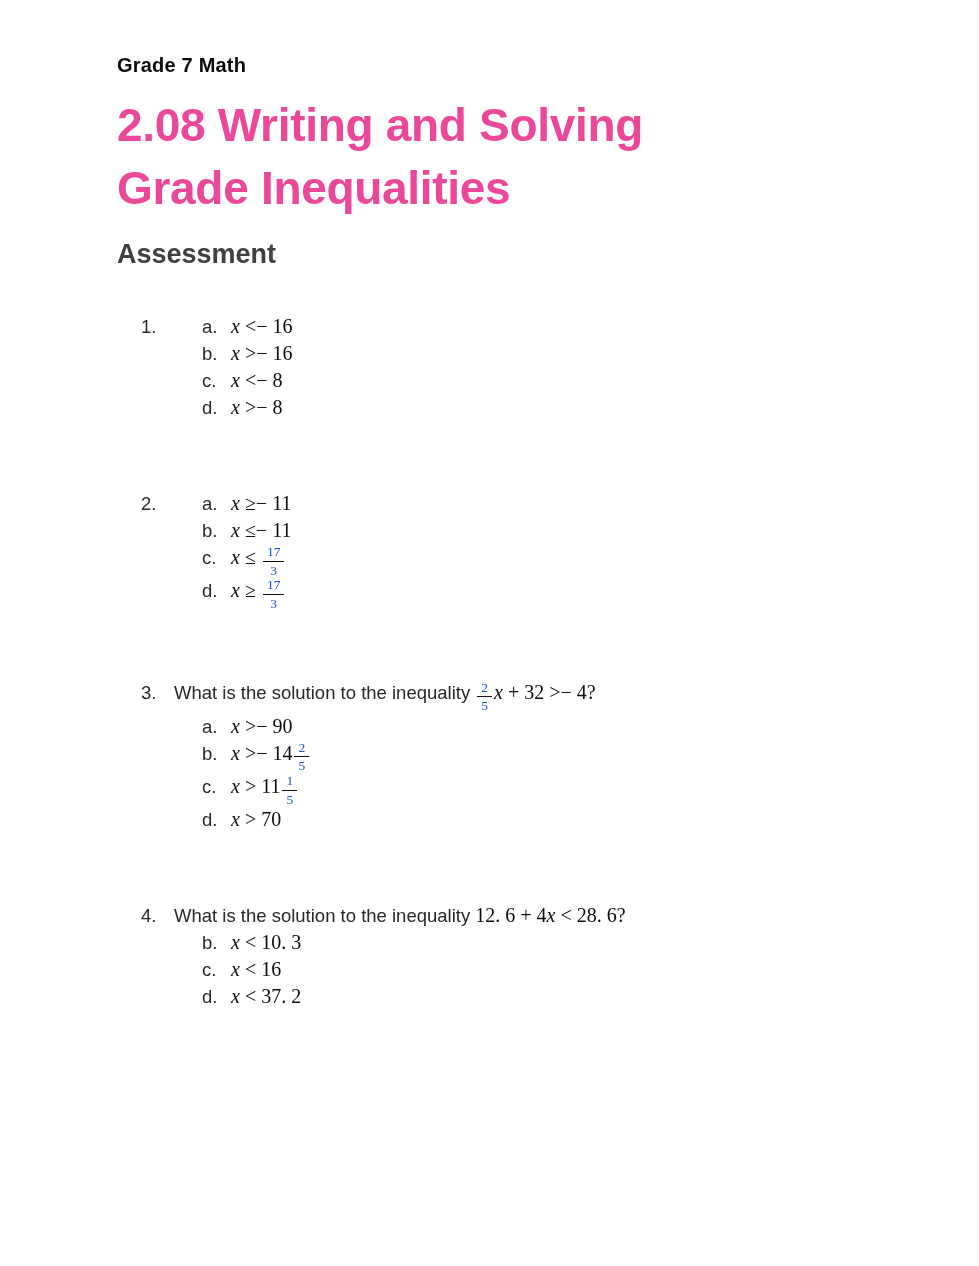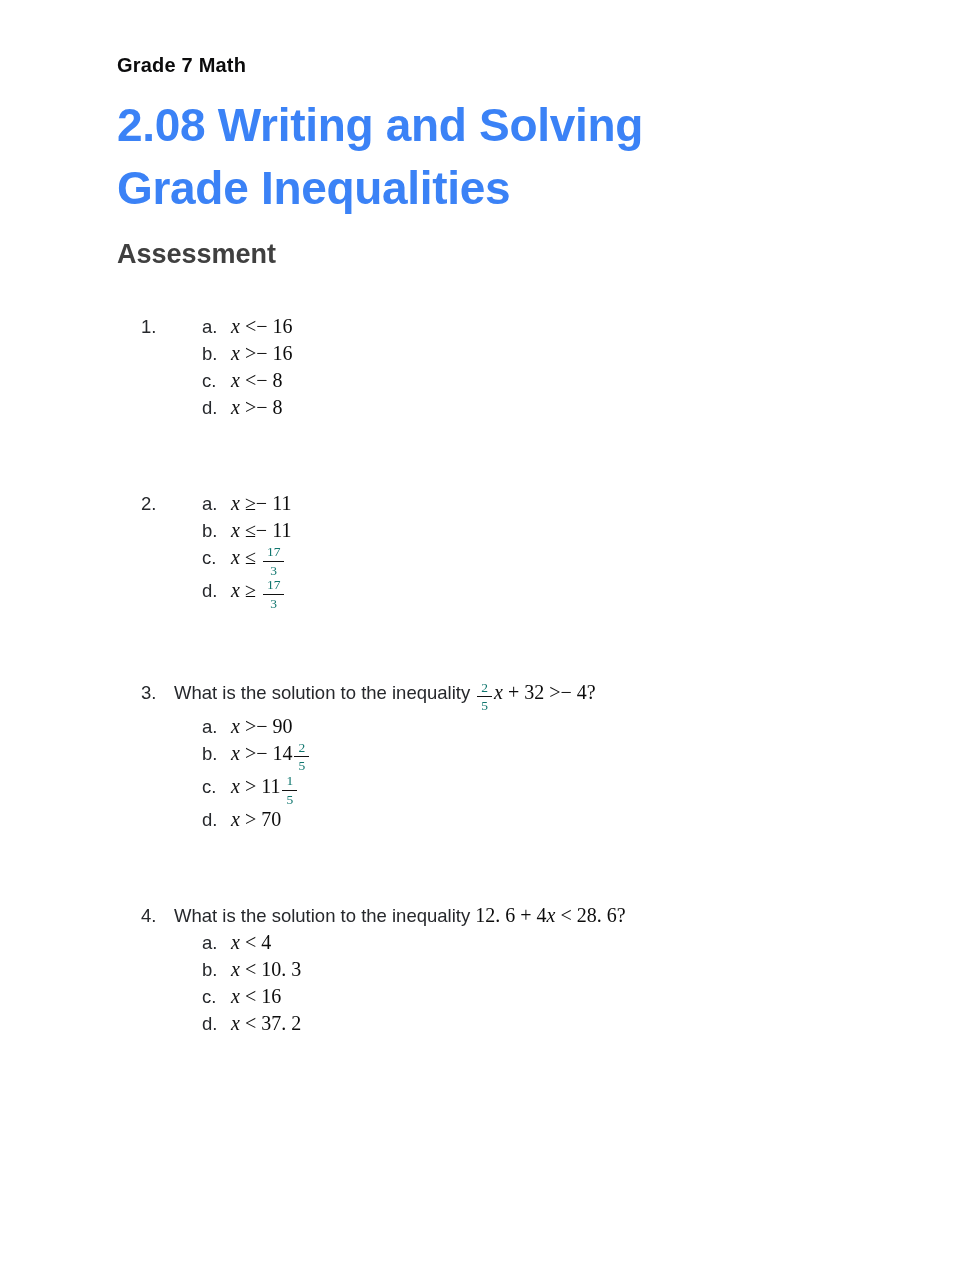--- a/index.html
+++ b/index.html
@@ -1,32 +1,32 @@
 <!DOCTYPE html>
 <html><head>
 <meta charset="utf-8">
 <style>
   html,body{margin:0;padding:0;}
   body{width:979px;height:1266px;background:#ffffff;overflow:hidden;}
   .content{padding:54px 50px 0 117px;font-family:"Liberation Sans",sans-serif;}
   .course{font-size:20px;font-weight:800;color:#0b0b0c;letter-spacing:.2px;}
-  .title{margin:17px 0 0;font-size:46px;font-weight:800;color:#3b82f6;line-height:63px;letter-spacing:-.3px;}
+  .title{margin:17px 0 0;font-size:46px;font-weight:800;color:#ec4899;line-height:63px;letter-spacing:-.3px;}
   .title .tline{display:block;}
   .section{margin-top:19px;font-size:27px;font-weight:800;color:#404040;}
   .questions{margin-top:43px;padding-left:24px;color:#26282c;}
   .question{display:flex;margin-bottom:69px;font-size:18.5px;line-height:27px;}
   .question:last-child{margin-bottom:0;}
   .qnum{flex:none;width:33px;}
   .qbody{flex:1;min-width:0;}
   .option{padding-left:28px;}
   .letter{display:inline-block;width:29px;}
   .mn,.mi{font-family:"Liberation Serif",serif;font-size:20px;color:#0c0c0c;white-space:pre-wrap;}
   .mi{font-style:italic;}
   .frac{display:inline-block;vertical-align:-0.58em;text-align:center;margin:0 2px;
-        font-family:"Liberation Serif",serif;color:#0f766e;line-height:1;}
+        font-family:"Liberation Serif",serif;color:#1d4ed8;line-height:1;}
   .fnum{display:block;font-size:13.5px;padding:0 4px 2px;border-bottom:1.3px solid #111;}
   .fden{display:block;font-size:13.5px;padding-top:2px;}
 </style>
 </head>
 <body>
 
 <div class="page">
   <div class="content">
 
     <div class="course">Grade 7 Math</div>
@@ -75,21 +75,20 @@
             <div class="option"><span class="letter">d.</span><span class="omath"><span class="mi">x</span><span class="mn"> &gt; 70</span></span></div>
           </div>
         </div>
       </div>
 
       <div class="question">
         <div class="qnum">4.</div>
         <div class="qbody">
           <div class="prompt"><span class="ptext">What is the solution to the inequality </span><span class="pmath"><span class="mn">12. 6 + 4</span><span class="mi">x</span><span class="mn"> &lt; 28. 6?</span></span></div>
           <div class="options">
-            <div class="option"><span class="letter">a.</span><span class="omath"><span class="mi">x</span><span class="mn"> &lt; 4</span></span></div>
             <div class="option"><span class="letter">b.</span><span class="omath"><span class="mi">x</span><span class="mn"> &lt; 10. 3</span></span></div>
             <div class="option"><span class="letter">c.</span><span class="omath"><span class="mi">x</span><span class="mn"> &lt; 16</span></span></div>
             <div class="option"><span class="letter">d.</span><span class="omath"><span class="mi">x</span><span class="mn"> &lt; 37. 2</span></span></div>
           </div>
         </div>
       </div>
 
     </div>
   </div>
 </div>

